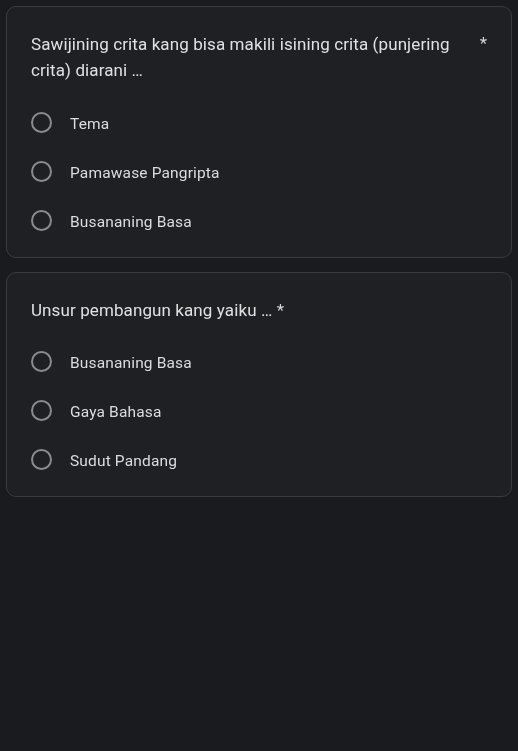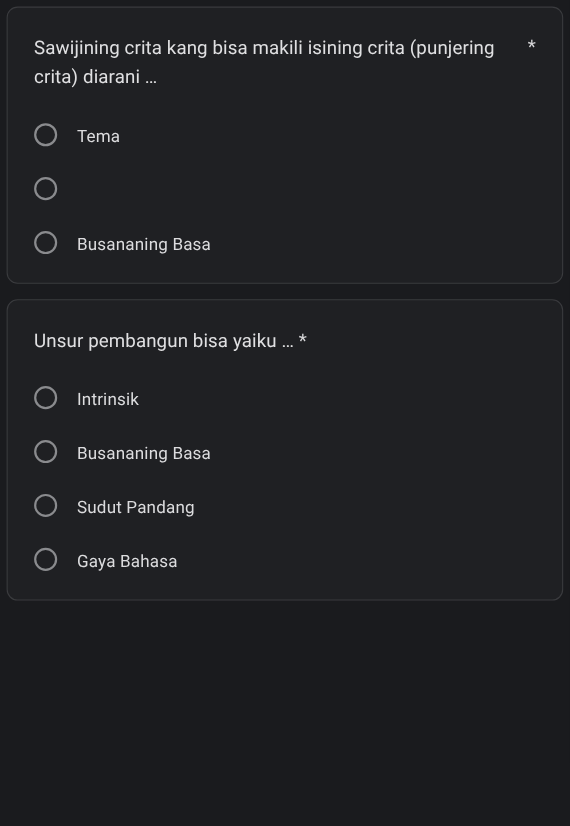--- a/index.html
+++ b/index.html
@@ -75,45 +75,42 @@
     <div class="question-text">Sawijining crita kang bisa makili isining crita (punjering crita) diarani …</div>
     <div class="required-marker">*</div>
   </div>
   <div class="options">
     <div class="option-row">
       <div class="radio-circle"></div>
       <div class="option-label">Tema</div>
     </div>
     <div class="option-row">
       <div class="radio-circle"></div>
+      <div class="option-label">Pamawase Pangripta</div>
     </div>
     <div class="option-row">
       <div class="radio-circle"></div>
       <div class="option-label">Busananing Basa</div>
     </div>
   </div>
 </div>
 
 <div class="question-card">
   <div class="question-header">
     <div class="question-text">
-      <span>Unsur pembangun bisa yaiku … </span><span class="required-inline">*</span>
+      <span>Unsur pembangun kang yaiku … </span><span class="required-inline">*</span>
     </div>
   </div>
   <div class="options">
-    <div class="option-row">
-      <div class="radio-circle"></div>
-      <div class="option-label">Intrinsik</div>
-    </div>
     <div class="option-row">
       <div class="radio-circle"></div>
       <div class="option-label">Busananing Basa</div>
     </div>
     <div class="option-row">
       <div class="radio-circle"></div>
-      <div class="option-label">Sudut Pandang</div>
+      <div class="option-label">Gaya Bahasa</div>
     </div>
     <div class="option-row">
       <div class="radio-circle"></div>
-      <div class="option-label">Gaya Bahasa</div>
+      <div class="option-label">Sudut Pandang</div>
     </div>
   </div>
 </div>
 
 </body></html>

